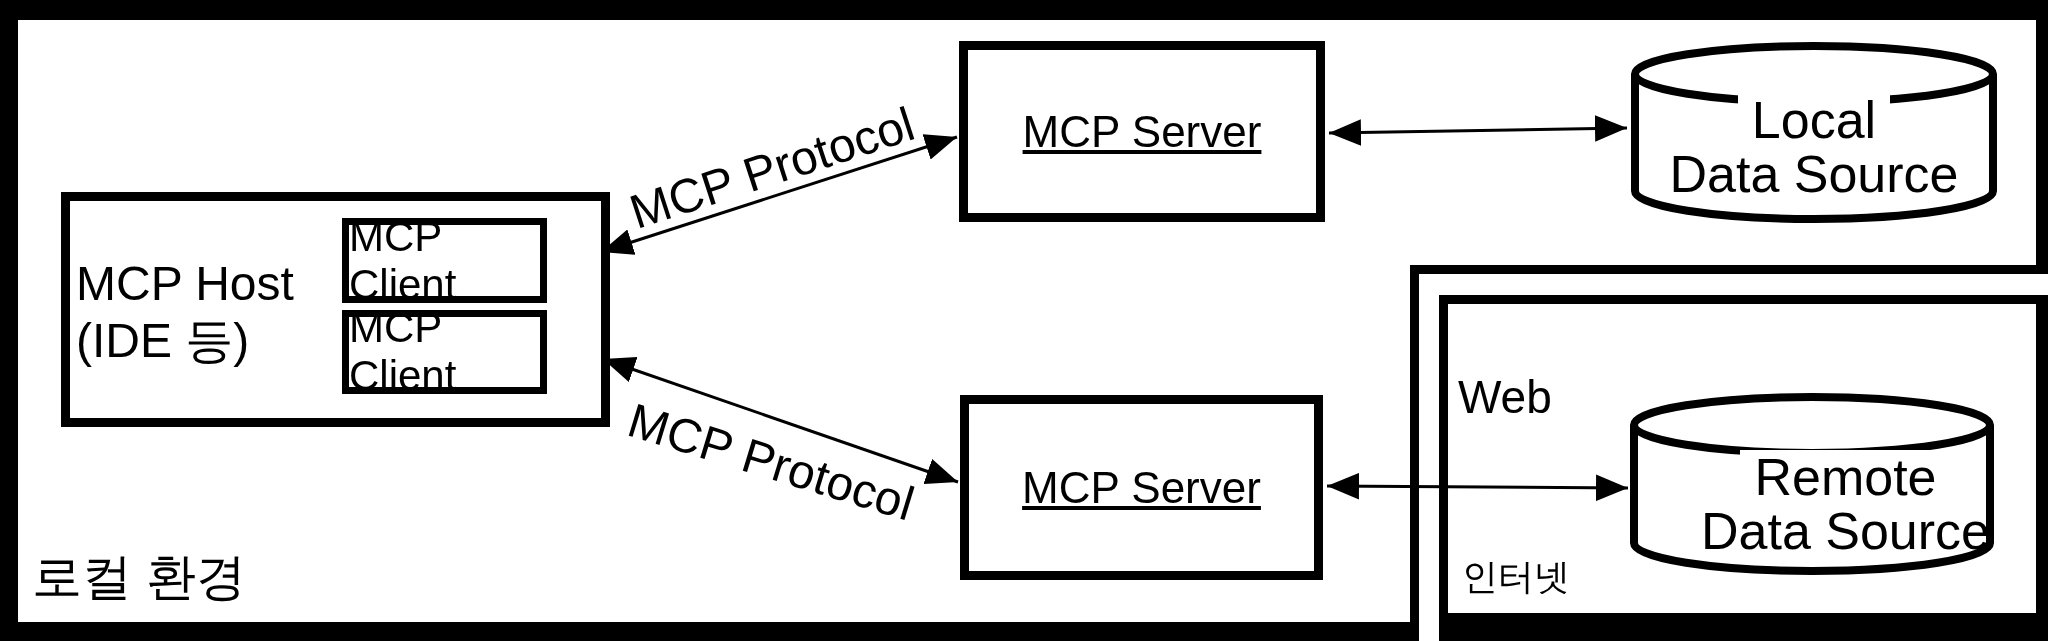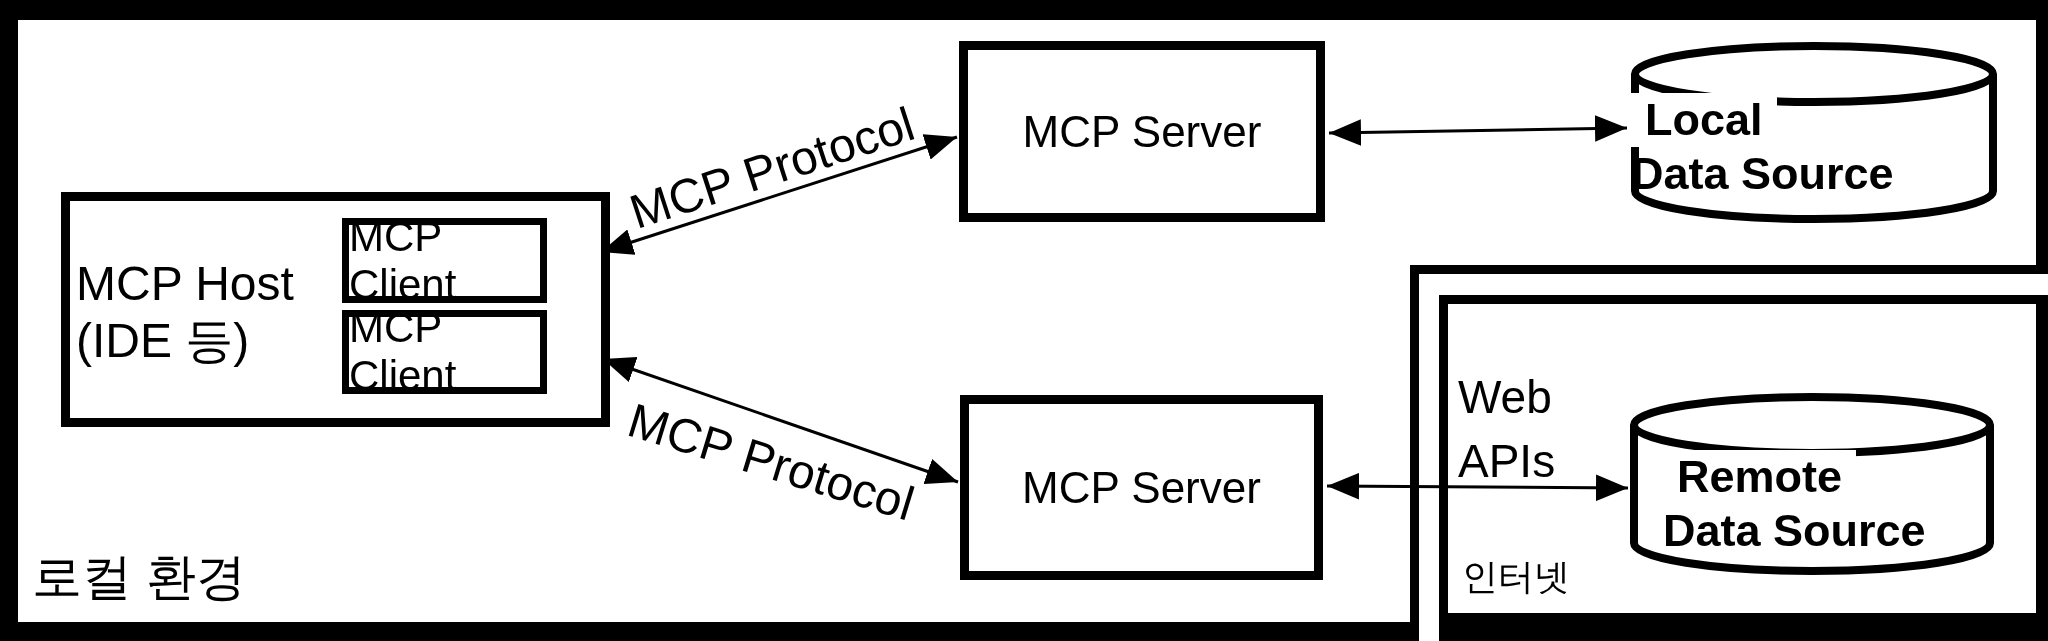--- a/index.html
+++ b/index.html
@@ -25,33 +25,33 @@
   }
   #internet-inner{
     left:1439px;top:295px;width:660px;height:327px;
     background:#fff;border:9px solid #000;
   }
   .frame-patch{background:#000;}
   #patch-right{left:2036px;top:295px;width:12px;height:346px;}
   #patch-bottom{left:1439px;top:622px;width:609px;height:19px;}
 
   
-  .node{background:#fff;border:9px solid #000;display:flex;align-items:center;justify-content:center;}
+  .node{background:#fff;border:9px solid #000;display:flex;align-items:center;justify-content:center;text-decoration:underline;}
   #host-box{left:61px;top:192px;width:549px;height:235px;}
   .client-box{left:342px;width:205px;border:7px solid #000;background:#fff;
               display:flex;align-items:center;justify-content:center;font-size:42px;}
   #client-box-1{top:218px;height:85px;}
   #client-box-2{top:310px;height:84px;}
   #server-box-1{left:959px;top:41px;width:366px;height:181px;font-size:44px;}
   #server-box-2{left:960px;top:395px;width:363px;height:185px;font-size:44px;}
 
   
   #host-label{left:76px;top:255px;font-size:48px;line-height:57px;white-space:nowrap;}
   #connections{left:0;top:0;width:2048px;height:641px;pointer-events:none;}
-  .cyl-label{text-align:left;font-size:45px;line-height:54px;font-weight:bold;}
+  .cyl-label{text-align:center;font-size:52px;line-height:54px;}
   #local-label{left:1631px;top:93px;width:366px;}
   #remote-label{left:1630px;top:450px;width:365px;margin-left:33px;}
   .cyl-label .l1{display:inline-block;background:#fff;padding:0 14px;}
   .proto{font-size:48px;white-space:nowrap;}
   #proto-top{left:772px;top:168px;transform:translate(-50%,-50%) rotate(-18deg);}
   #proto-bottom{left:771px;top:462px;transform:translate(-50%,-50%) rotate(17deg);}
   #webapis-label{left:1458px;top:365px;font-size:46px;line-height:64px;white-space:nowrap;}
   #internet-label{left:1462px;top:546px;font-size:36px;line-height:62px;white-space:nowrap;}
   #localenv-label{left:32px;top:544px;font-size:50px;line-height:66px;white-space:nowrap;}
 </style>
@@ -119,19 +119,18 @@
   <div class="abs cyl-label" id="remote-label">
     <div><span class="l1">Remote</span></div>
     <div>Data Source</div>
   </div>
 
   <div class="abs proto" id="proto-top">MCP Protocol</div>
   <div class="abs proto" id="proto-bottom">MCP Protocol</div>
 
   <div class="abs" id="webapis-label">
     <div>Web</div>
-    <div>APIs</div>
   </div>
 
   <div class="abs" id="internet-label">인터넷</div>
   <div class="abs" id="localenv-label">로컬 환경</div>
 
 </div>
 
 </body></html>

